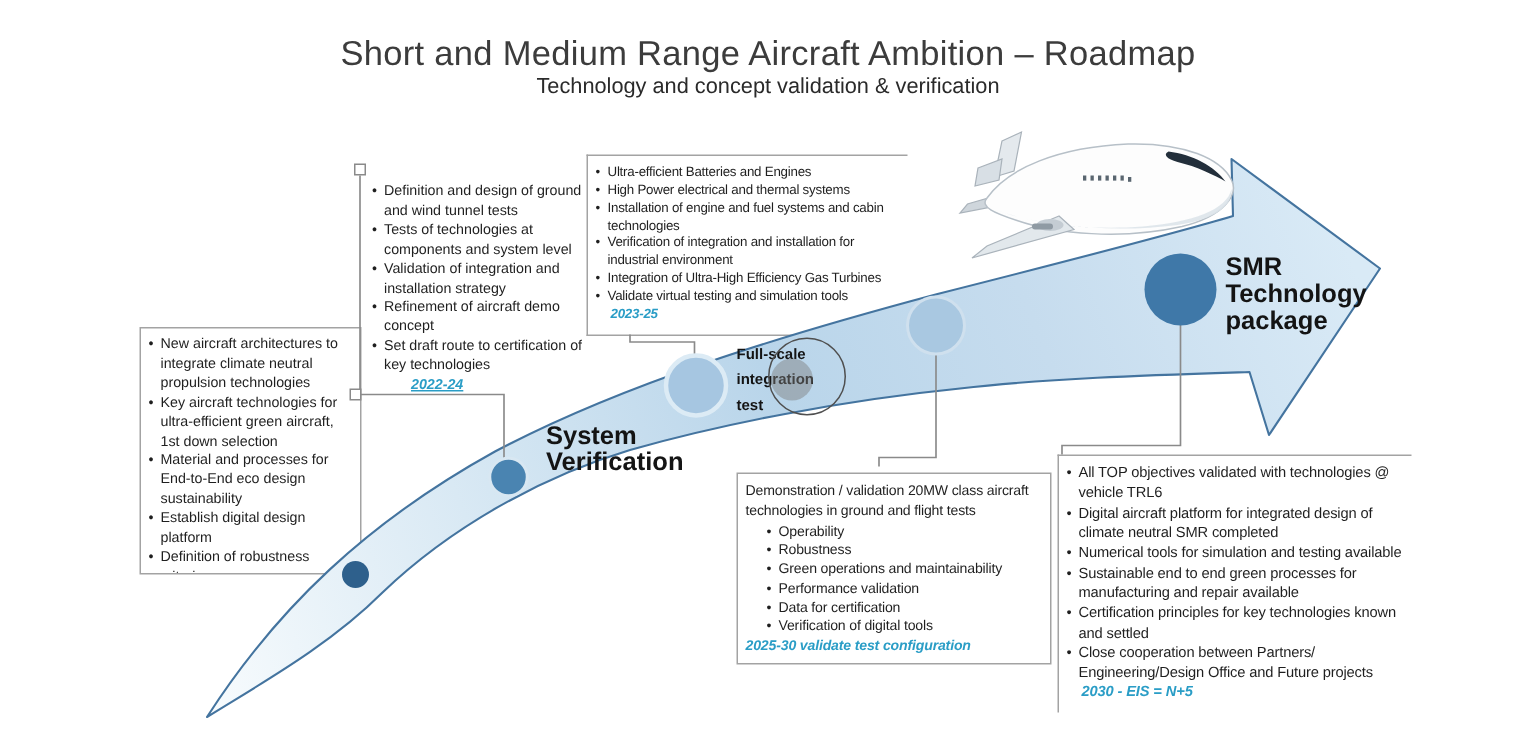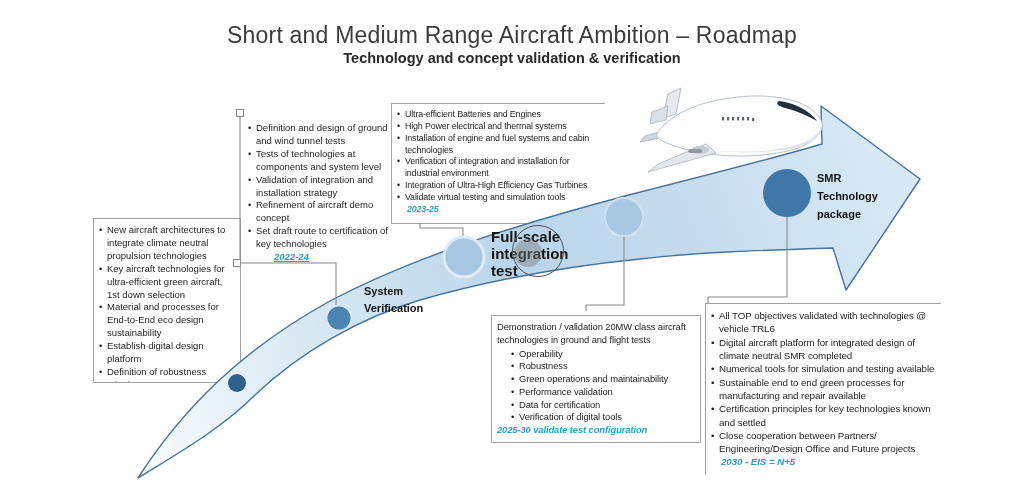--- a/index.html
+++ b/index.html
@@ -7,21 +7,21 @@
     position:relative; width:1024px; height:496px; background:#ffffff;
     font-family:"Liberation Sans", sans-serif; overflow:hidden;
   }
   
   .title {
     position:absolute; left:0; right:0; top:22px; text-align:center;
     font-size:23px; font-weight:400; color:#3c3c3c; letter-spacing:0.2px; z-index:4;
   }
   .subtitle {
     position:absolute; left:0; right:0; top:50px; text-align:center;
-    font-size:14.5px; font-weight:700; color:#2a2a2a; z-index:4;
+    font-size:14.5px; font-weight:400; color:#2a2a2a; z-index:4;
   }
   
   .callout {
     position:absolute; background:#ffffff; border:1px solid #a3a3a3;
     padding:5px 4px 3px 5px; font-size:9.5px; line-height:1.36; color:#1f1f1f;
     z-index:5; box-sizing:border-box; overflow:hidden;
   }
   .bullet { display:flex; }
   .marker { flex:0 0 8px; width:8px; }
   .btext  { flex:1; }
@@ -36,25 +36,25 @@
   .b3 .date { margin-left:10px; }
   .b4 { left:491px; top:315px; width:210px; height:128px; font-size:9.4px; letter-spacing:-0.1px; }
   .b4 .bullet { margin-left:14px; }
   .b5 { left:705px; top:303px; width:236px; height:172px; font-size:9.8px;
         letter-spacing:-0.1px; border-width:1px 0 0 1px; }
   .b5 .date { margin-left:10px; }
 
   
   .ms-label {
     position:absolute; z-index:20; font-weight:700; color:#141414;
-    font-size:11px; white-space:pre-line;
+    font-size:17px; white-space:pre-line;
   }
   .ms-config { left:259px; top:354px; line-height:23px; }
   .ms-system { left:364px; top:283px; line-height:16.5px; }
-  .ms-full   { left:491px; top:228px; line-height:17px; font-size:15px; }
+  .ms-full   { left:491px; top:228px; line-height:17px; font-size:10px; }
   .ms-ground { left:647px; top:209px; line-height:17.5px; }
   .ms-smr    { left:817px; top:169px; line-height:18px; }
 
   
   .circ-outer {
     position:absolute; left:512px; top:225px; width:50px; height:50px;
     border:1.6px solid #4f4f4f; border-radius:50%; z-index:30;
   }
   .circ-inner {
     position:absolute; left:514px; top:239px; width:28px; height:28px;

